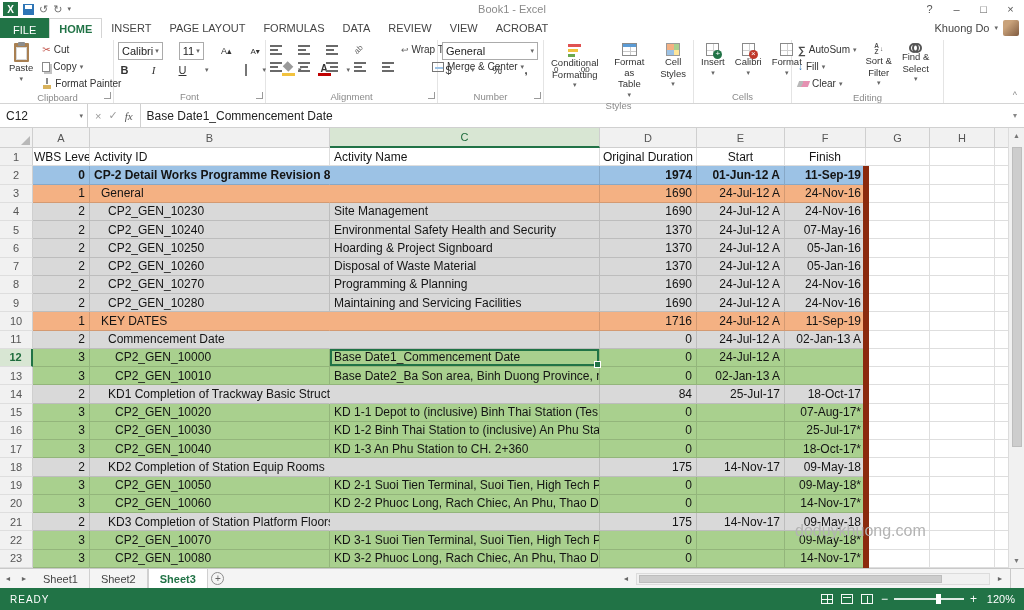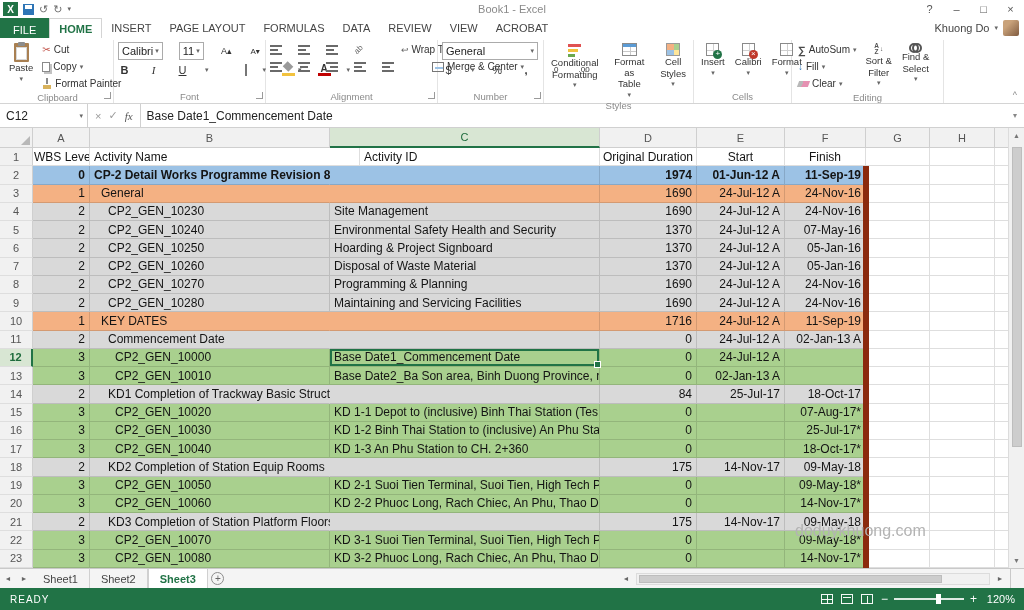--- a/index.html
+++ b/index.html
@@ -464,22 +464,22 @@
         <div class="ch" style="width: 64px;">G</div>
         <div class="ch" style="width: 65px;">H</div>
         <div class="ch" style="width: 13px; border-right: none;"></div>
       </div>
     <div class="rows" id="rows">
       <div class="redbar"></div>
       <div class="watermark">doduykhuong.com</div>
     <div class="grow">
           <div class="rh">1</div>
           <div class="cell f-white" style="width: 57px; padding: 0px 1px;">WBS Level</div>
+          <div class="cell f-white" style="width: 240px;">Activity ID</div>
           <div class="cell f-white" style="width: 270px;">Activity Name</div>
-          <div class="cell f-white" style="width: 240px;">Activity ID</div>
           <div class="cell f-white center" style="width: 97px;">Original Duration</div>
           <div class="cell f-white center" style="width: 88px;">Start</div>
           <div class="cell f-white center" style="width: 81px;">Finish</div>
           <div class="cell f-white" style="width: 64px;"></div>
           <div class="cell f-white" style="width: 65px;"></div>
           <div class="cell f-white" style="width: 13px; border-right: none;"></div>
         </div>
         <div class="grow">
           <div class="rh">2</div>
           <div class="cell f-blue right bold" style="width: 57px;">0</div>

